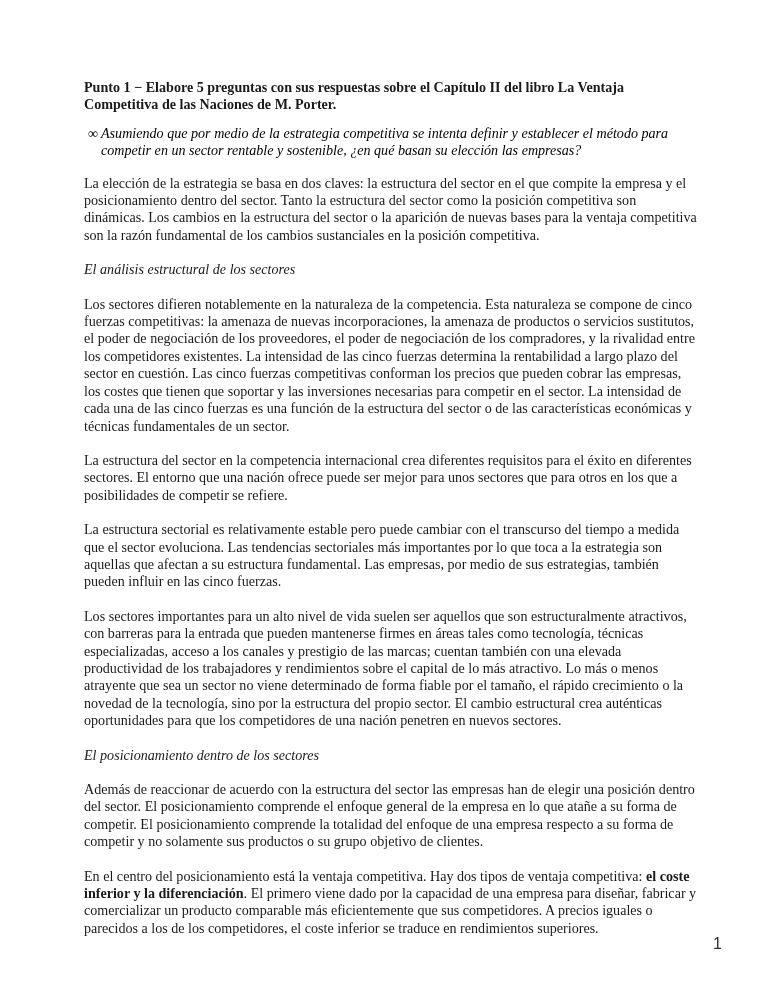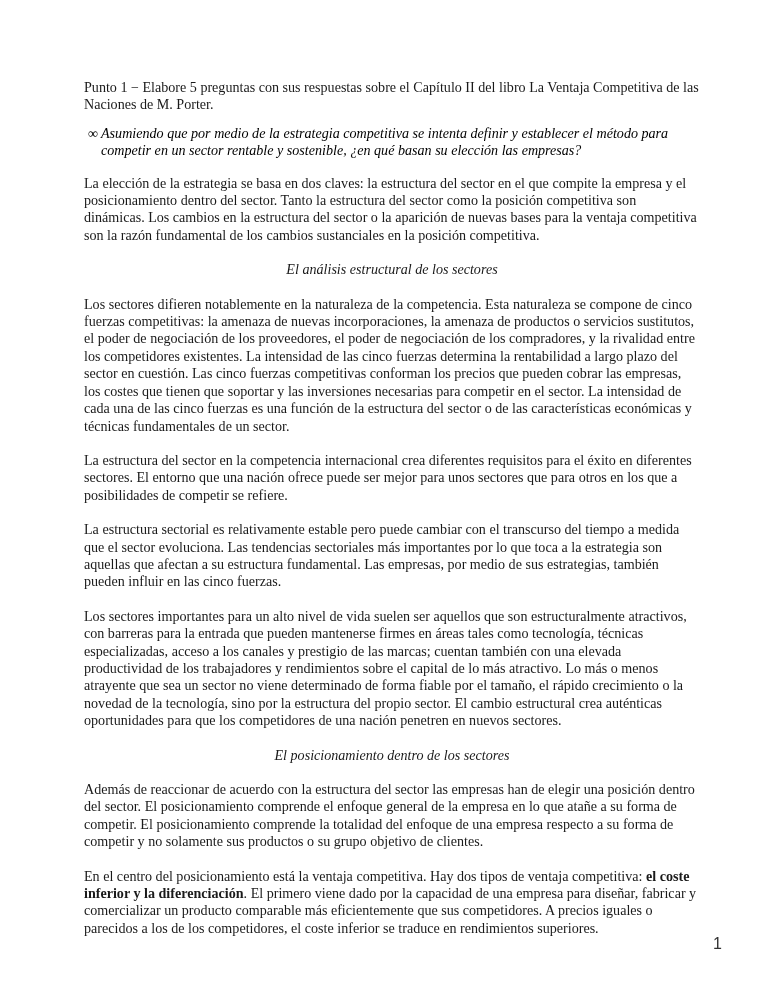--- a/index.html
+++ b/index.html
@@ -5,28 +5,28 @@
     html, body { margin: 0; padding: 0; background: #ffffff; }
     body {
       width: 768px; height: 994px; position: relative; overflow: hidden;
       font-family: "Liberation Serif", "DejaVu Serif", serif;
       color: #1a1a1a;
     }
     .page {
       position: absolute; left: 84px; top: 79px; width: 616px;
       font-size: 14.1px; line-height: 17.4px;
     }
-    .title { font-weight: normal; margin: 0 0 11px 0; }
+    .title { font-weight: bold; margin: 0 0 11px 0; }
     .question {
       font-style: italic; margin: 0 0 15px 0; padding-left: 17px; text-indent: -13px;
       color: #000000;
     }
     .question .bullet { font-style: normal; display: inline-block; width: 13px; text-indent: 0; }
     p { margin: 12px 0 17px 0; }
-    .subhead { font-style: italic; margin: 0 0 17px 0; text-align: center; }
+    .subhead { font-style: italic; margin: 0 0 17px 0; }
     b { font-weight: bold; }
     .page-number {
       position: absolute; left: 713px; top: 935px;
       font-family: "Liberation Sans", "DejaVu Sans", sans-serif; font-size: 16px; color: #333;
     }
   </style>
 </head>
 <body>
 
 <div class="page">

